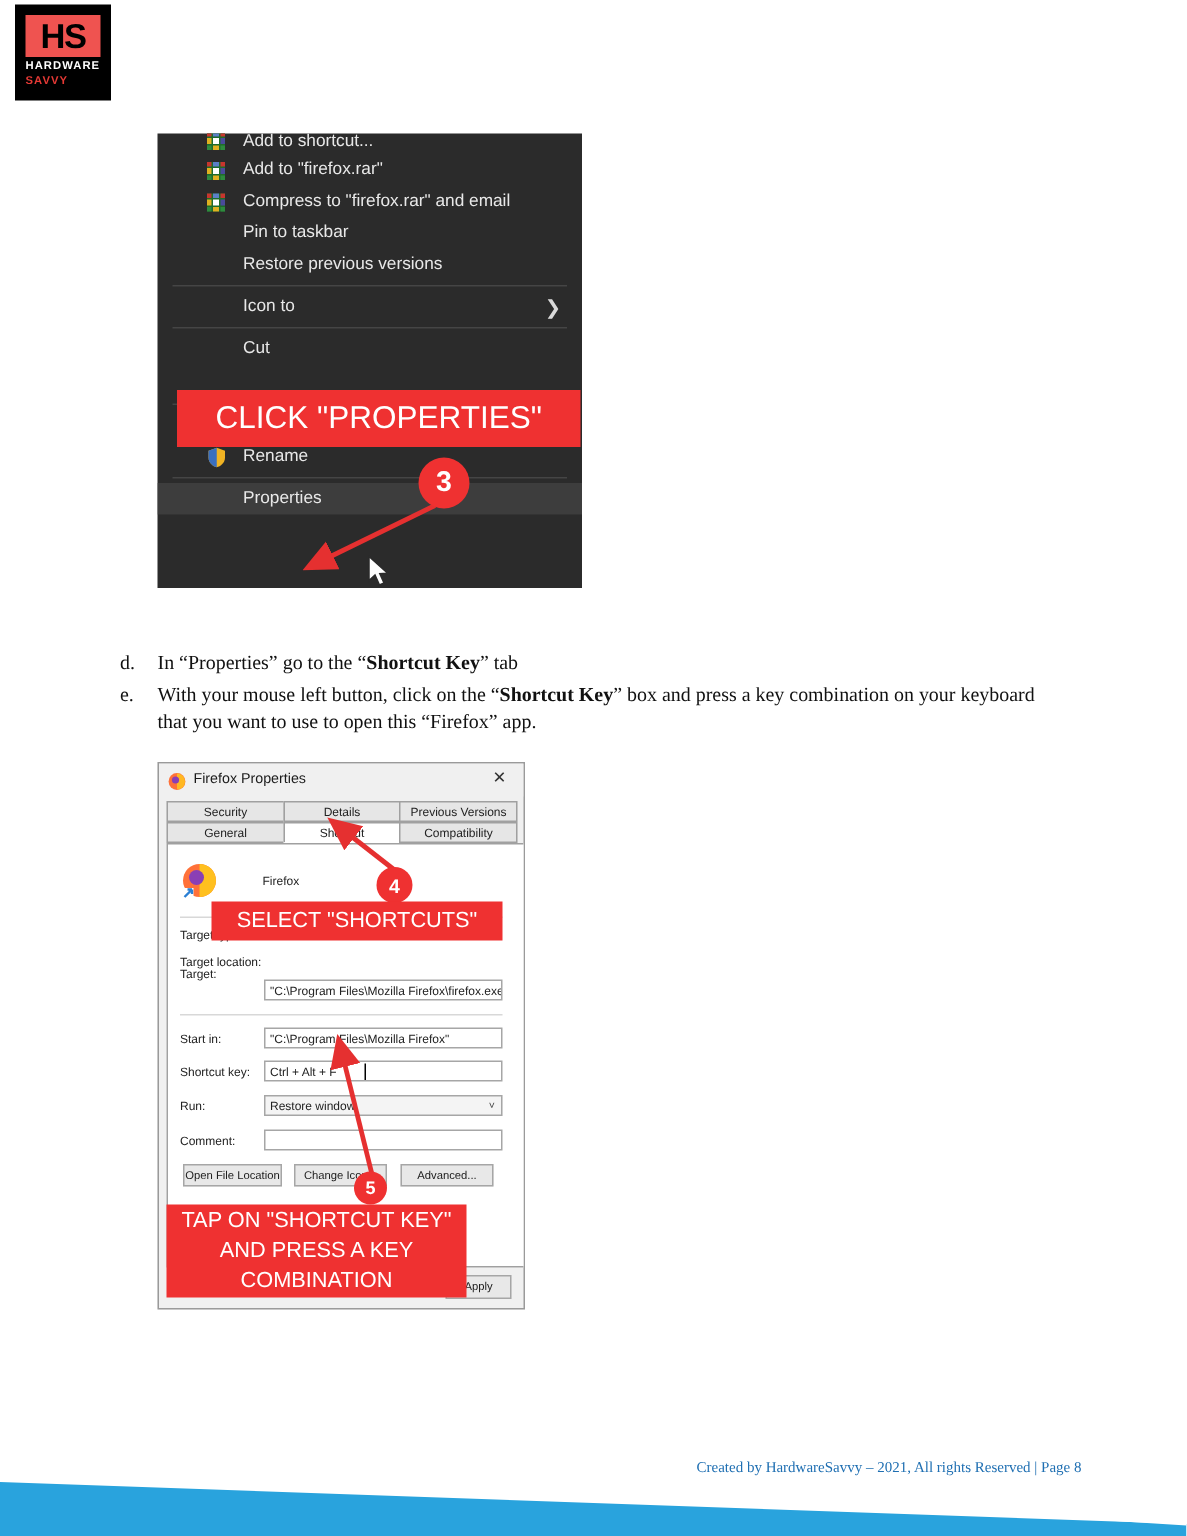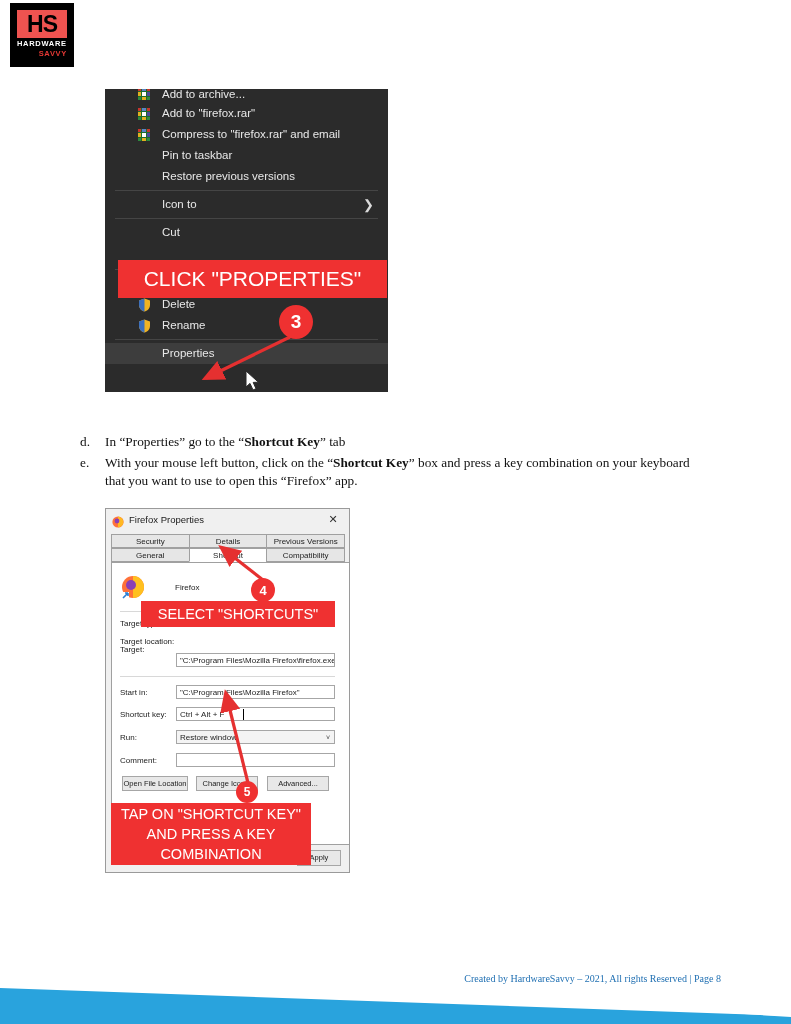--- a/index.html
+++ b/index.html
@@ -57,21 +57,21 @@
     font-weight: bold;
     font-size: 7.5px;
     color: #ffffff;
     letter-spacing: 0.7px;
   }
   #logo .sv-text {
     position: absolute;
     left: 7px;
     top: 46px;
     width: 50px;
-    text-align: right;
+    text-align: left;
     font-family: "Liberation Sans", sans-serif;
     font-weight: bold;
     font-size: 7.5px;
     color: #e53935;
     letter-spacing: 0.7px;
   }
 
   
   #ctx-menu {
     position: absolute;
@@ -380,21 +380,21 @@
         <i></i>
         <i></i>
         <i></i>
         <i></i>
         <i></i>
         <i></i>
         <i></i>
         <i></i>
         <i></i>
       </span>
-    <span>Add to archive...</span>
+    <span>Add to shortcut...</span>
   </div>
 
   <div class="ctx-item">
     <span class="rar-icon">
         <i></i>
         <i></i>
         <i></i>
         <i></i>
         <i></i>
         <i></i>
@@ -443,29 +443,20 @@
   </div>
 
   <div class="ctx-item" style="height:23px;"></div>
 
   <div class="ctx-sep"></div>
 
   <div class="ctx-item">
     <span>Create shortcut</span>
   </div>
 
-  <div class="ctx-item">
-    <span class="shield-icon">
-      <svg width="13" height="14" viewBox="0 0 13 14">
-          <path d="M6.5 0.5 L12 2.5 V7 C12 10.5 9 13 6.5 13.5 C4 13 1 10.5 1 7 V2.5 Z" fill="#f0b323"></path>
-          <path d="M6.5 0.5 L1 2.5 V7 C1 10.5 4 13 6.5 13.5 Z" fill="#3a6fbf"></path>
-        </svg>
-    </span>
-    <span>Delete</span>
-  </div>
 
   <div class="ctx-item">
     <span class="shield-icon">
       <svg width="13" height="14" viewBox="0 0 13 14">
           <path d="M6.5 0.5 L12 2.5 V7 C12 10.5 9 13 6.5 13.5 C4 13 1 10.5 1 7 V2.5 Z" fill="#f0b323"></path>
           <path d="M6.5 0.5 L1 2.5 V7 C1 10.5 4 13 6.5 13.5 Z" fill="#3a6fbf"></path>
         </svg>
     </span>
     <span>Rename</span>
   </div>

